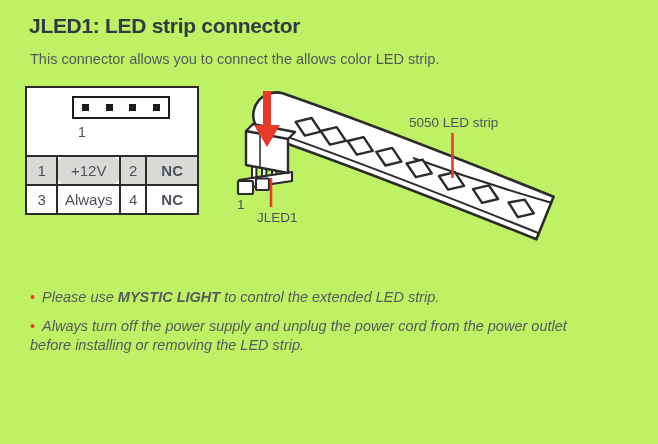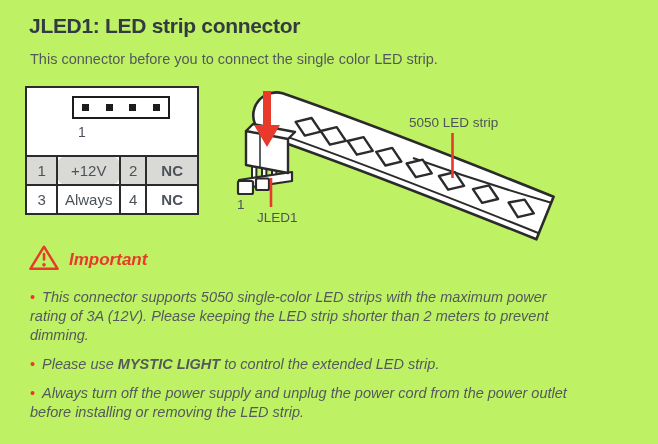--- a/index.html
+++ b/index.html
@@ -43,21 +43,21 @@
   .note .dot{color:#e8392a;margin-right:7px;font-style:normal;}
   .note .txt{white-space:pre-line;}
   .note b{font-weight:bold;}
 </style>
 </head>
 <body>
 
 <div class="page">
 
   <h1 class="title">JLED1: LED strip connector</h1>
-  <p class="subtitle">This connector before you to connect the single color LED strip.</p>
+  <p class="subtitle">This connector allows you to connect the allows color LED strip.</p>
 
   <div class="pin-block">
     <div class="pin-visual">
       <div class="pin-header-outline">
         <span class="pin-dot"></span>
         <span class="pin-dot"></span>
         <span class="pin-dot"></span>
         <span class="pin-dot"></span>
       </div>
       <span class="pin1">1</span>
@@ -110,31 +110,20 @@
     <polygon class="red" points="30,6 38,6 38,40 47,40 34,62 21,40 30,40"></polygon>
 
     <line class="redln" x1="38" y1="93" x2="38" y2="122"></line>
     <line class="redln" x1="219.5" y1="48" x2="219.5" y2="93"></line>
 
     <text x="4" y="124">1</text>
     <text x="24" y="137">JLED1</text>
     <text x="176" y="42">5050 LED strip</text>
   </svg>
 
-  <div class="important-header">
-    <svg width="32" height="29" viewBox="0 0 34 30">
-      <path d="M17,3.5 L31.5,27 L2.5,27 Z" fill="none" stroke="#e8392a" stroke-width="2.6" stroke-linejoin="round"></path>
-      <rect x="15.7" y="10" width="2.7" height="8.5" rx="1.3" fill="#e8392a"></rect>
-      <circle cx="17" cy="22.8" r="1.9" fill="#e8392a"></circle>
-    </svg>
-    <span class="important-label">Important</span>
-  </div>
 
   <div class="notes">
-    <p class="note"><span class="dot">•</span><span class="txt">This connector supports 5050 single-color LED strips with the maximum power
-rating of 3A (12V). Please keeping the LED strip shorter than 2 meters to prevent
-dimming.</span></p>
     <p class="note"><span class="dot">•</span><span class="txt"><span>Please use </span><b>MYSTIC LIGHT</b><span> to control the extended LED strip.</span></span></p>
     <p class="note"><span class="dot">•</span><span class="txt">Always turn off the power supply and unplug the power cord from the power outlet
 before installing or removing the LED strip.</span></p>
   </div>
 
 </div>
 
 </body></html>

